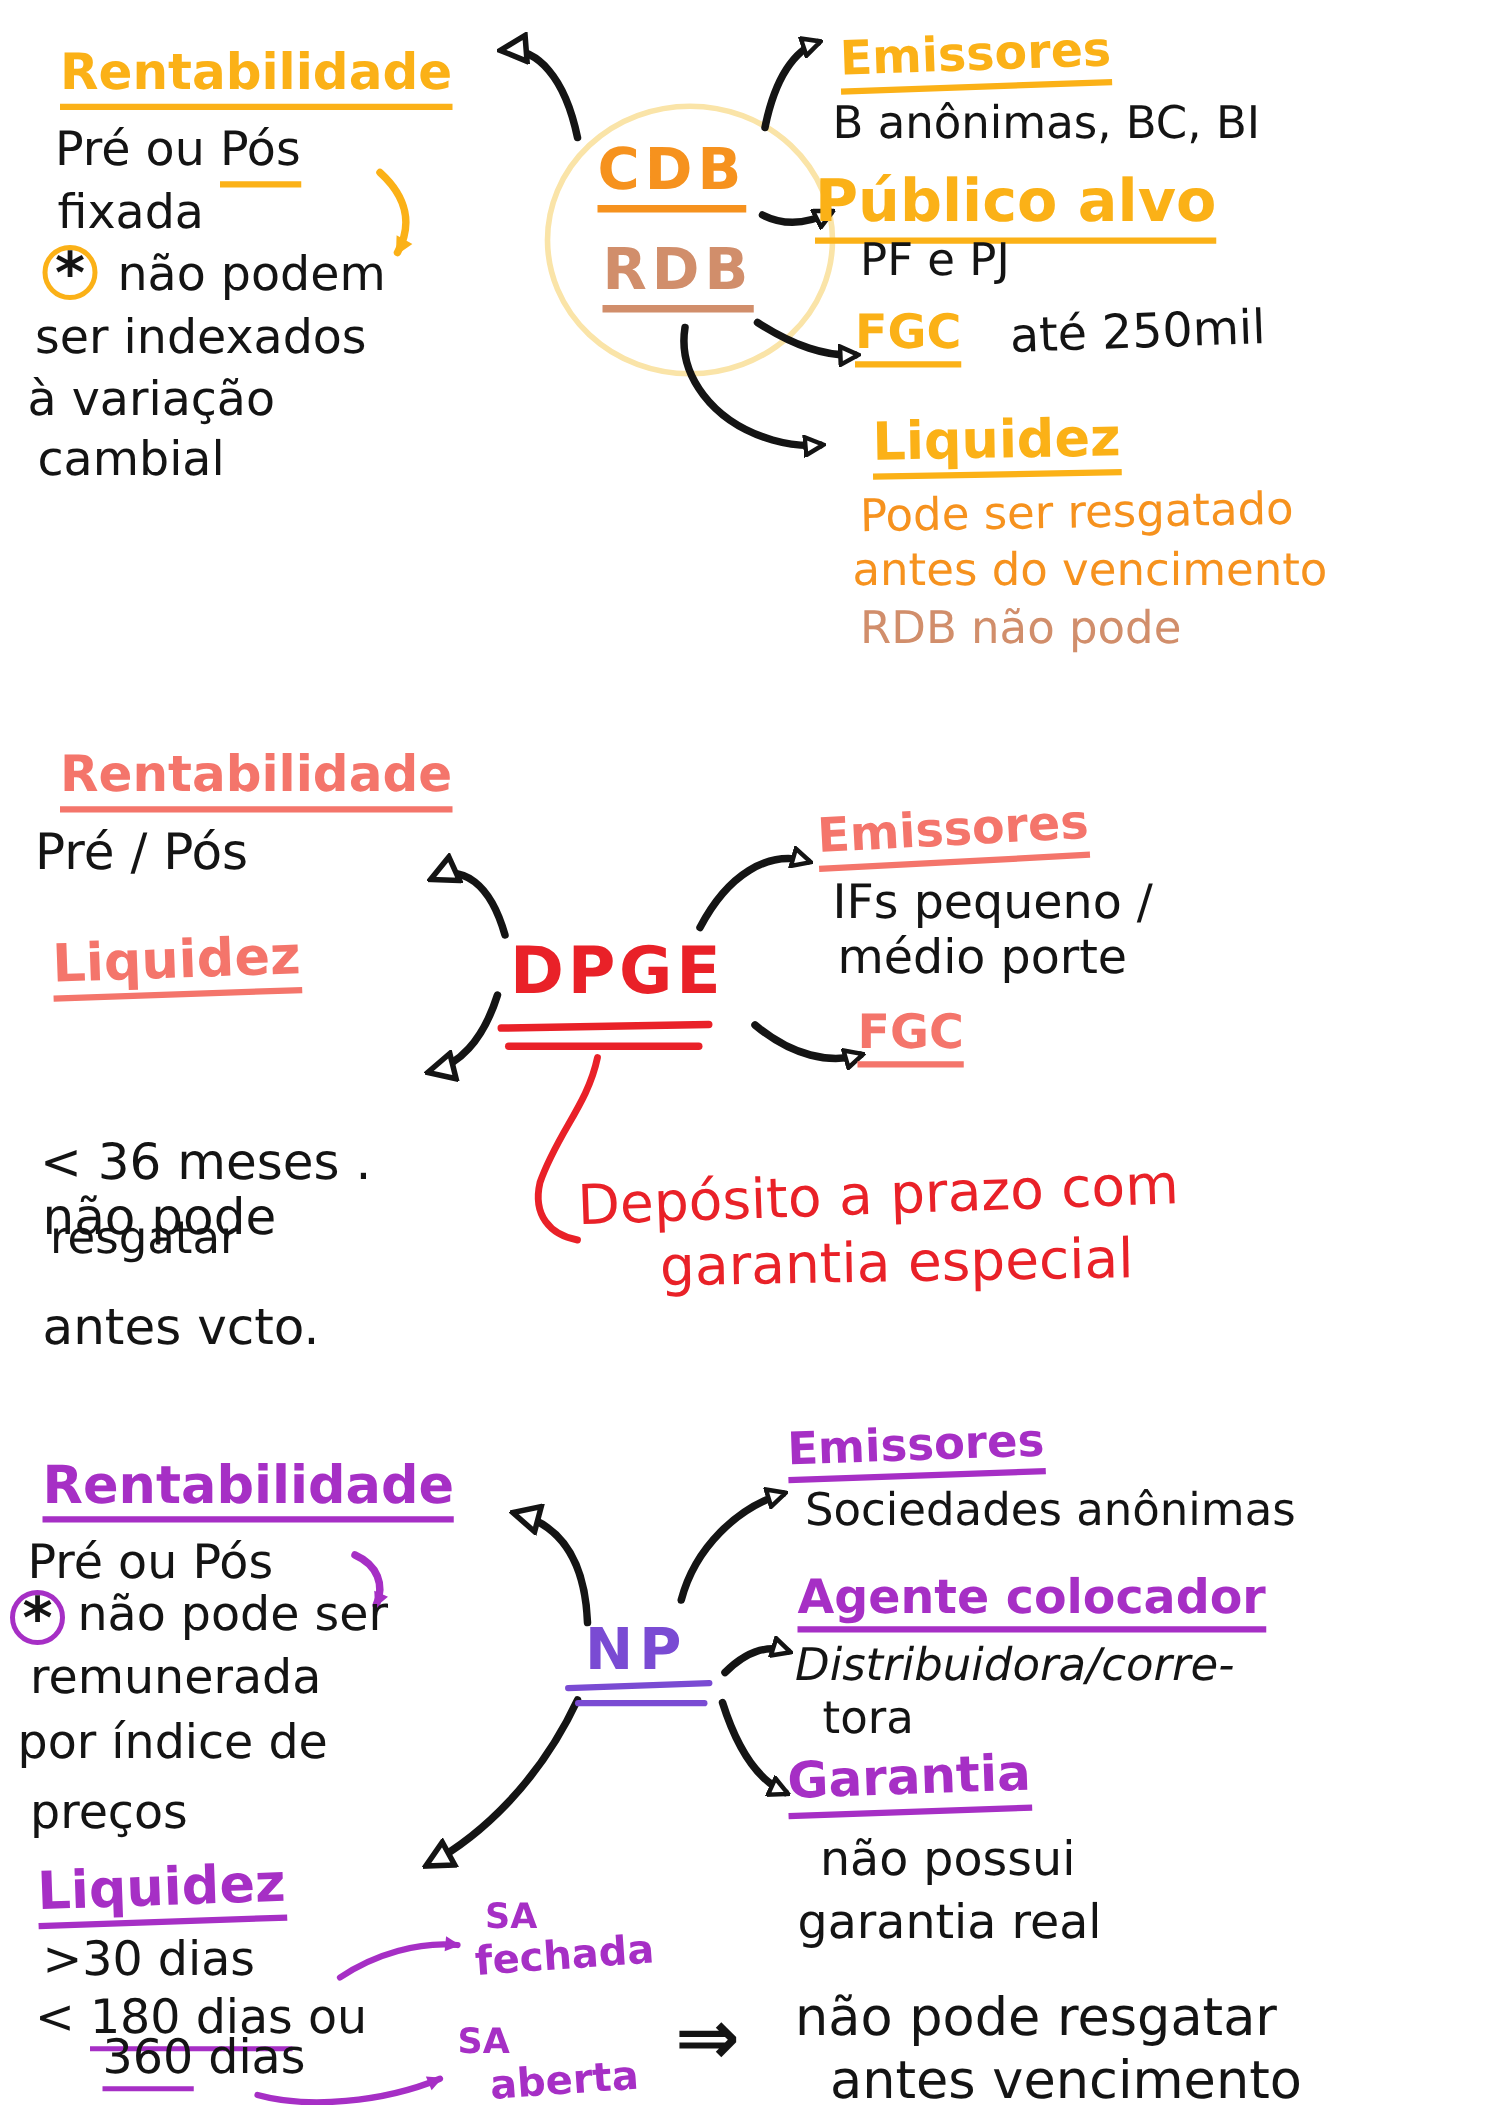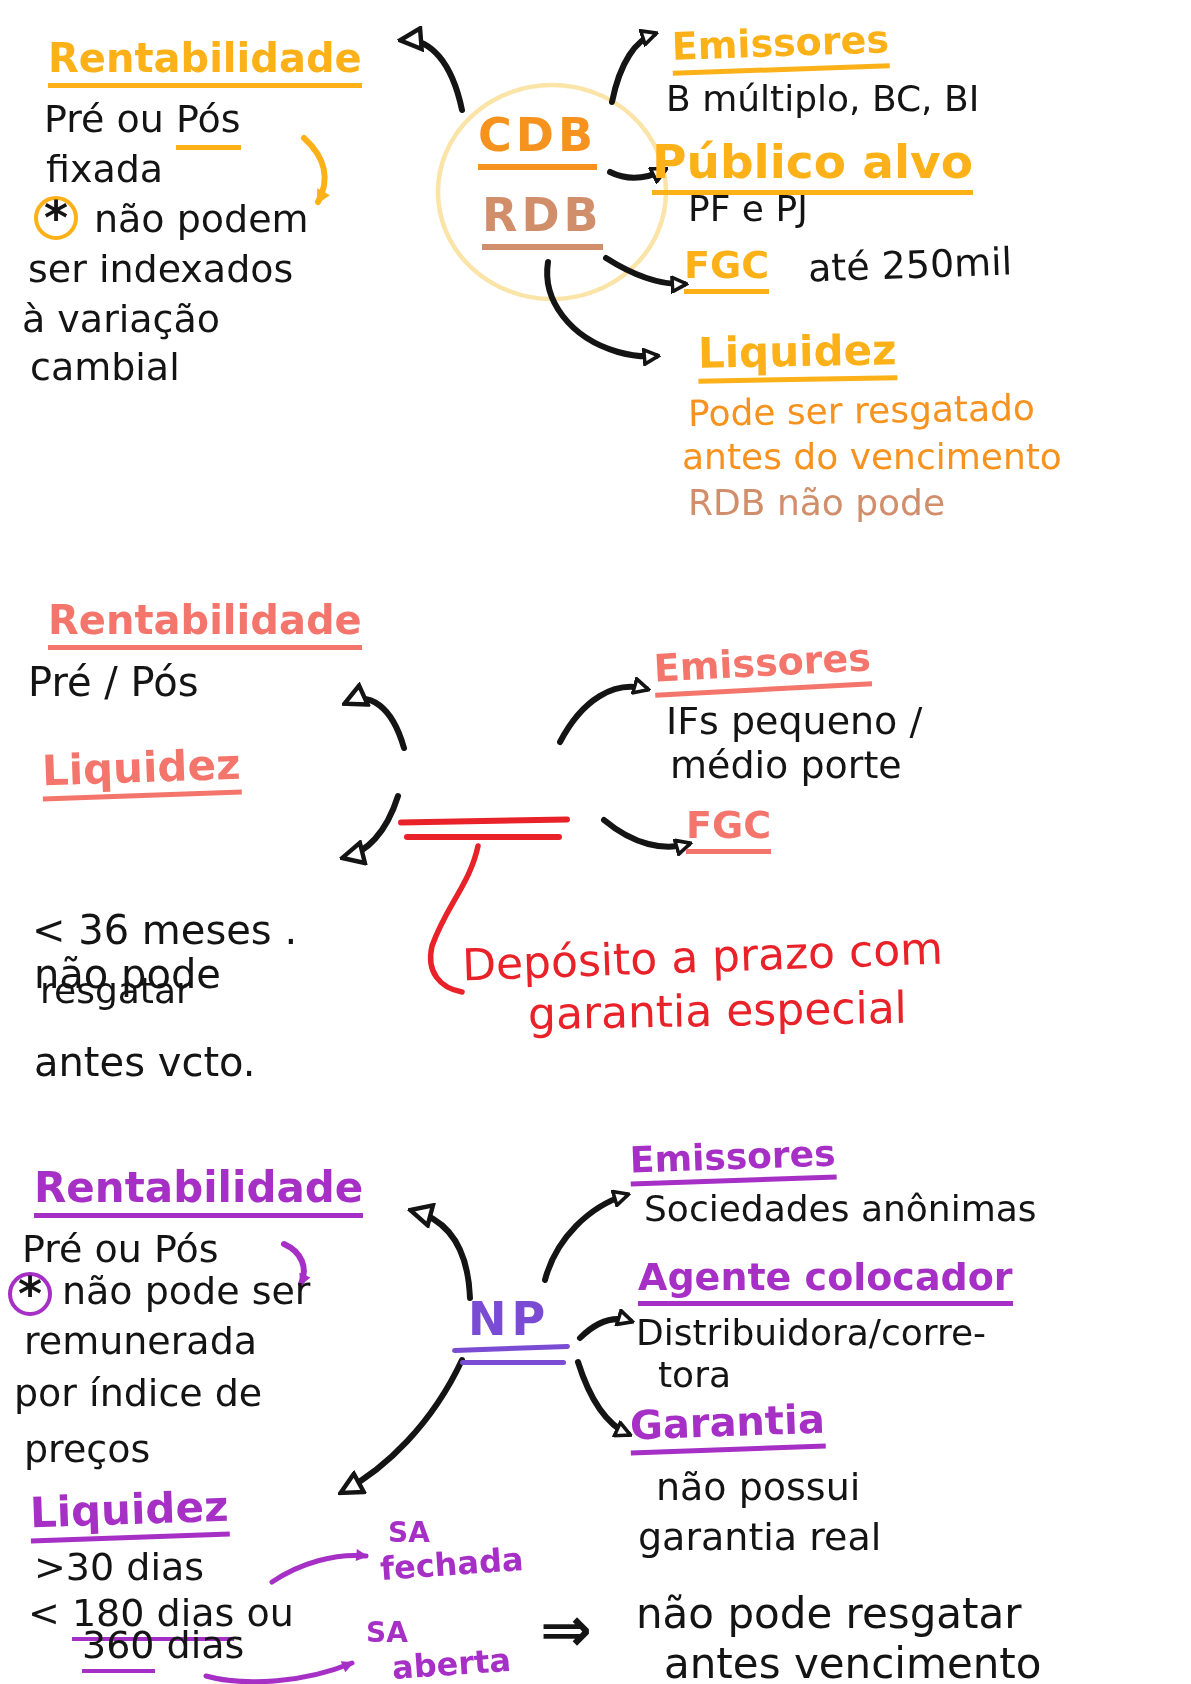--- a/index.html
+++ b/index.html
@@ -96,21 +96,21 @@
     </div>
   <div class="t" style="left:94px;top:200px;font-size:38px;">não podem</div>
   <div class="t" style="left:28px;top:250px;font-size:38px;">ser indexados</div>
   <div class="t" style="left:22px;top:300px;font-size:38px;">à variação</div>
   <div class="t" style="left:30px;top:348px;font-size:38px;">cambial</div>
 
   <div class="t b orange" style="left:478px;top:112px;font-size:46px;letter-spacing:4px;border-bottom:6px solid var(--orange);padding-bottom:4px;">CDB</div>
   <div class="t b tan" style="left:482px;top:192px;font-size:46px;letter-spacing:4px;border-bottom:6px solid var(--tan);padding-bottom:4px;">RDB</div>
 
   <div class="t b yellow u" style="left:672px;top:24px;font-size:38px;transform:rotate(-2deg);">Emissores</div>
-  <div class="t" style="left:666px;top:80px;font-size:36px;">B múltiplo, BC, BI</div>
+  <div class="t" style="left:666px;top:80px;font-size:36px;">B anônimas, BC, BI</div>
 
   <div class="t b yellow u" style="left:652px;top:138px;font-size:47px;">Público alvo</div>
   <div class="t" style="left:688px;top:190px;font-size:36px;">PF e PJ</div>
 
   <div class="t b yellow u" style="left:684px;top:246px;font-size:38px;">FGC</div>
   <div class="t" style="left:808px;top:246px;font-size:38px;transform:rotate(-2deg);">até 250mil</div>
 
   <div class="t b yellow u" style="left:698px;top:330px;font-size:42px;transform:rotate(-1deg);">Liquidez</div>
   <div class="t orange" style="left:688px;top:392px;font-size:36px;transform:rotate(-1deg);">Pode ser resgatado</div>
   <div class="t orange" style="left:682px;top:438px;font-size:36px;">antes do vencimento</div>
@@ -118,20 +118,21 @@
 
   <div class="t b coral u" style="left:48px;top:600px;font-size:40px;">Rentabilidade</div>
   <div class="t" style="left:28px;top:662px;font-size:40px;">Pré / Pós</div>
 
   <div class="t b coral u" style="left:42px;top:746px;font-size:42px;transform:rotate(-2deg);">Liquidez</div>
   <div class="t" style="left:32px;top:910px;font-size:40px;">&lt; 36 meses .</div>
   <div class="t" style="left:34px;top:954px;font-size:40px;">não pode</div>
   <div class="t" style="left:40px;top:972px;font-size:36px;">resgatar</div>
   <div class="t" style="left:34px;top:1042px;font-size:40px;">antes vcto.</div>
 
+  <div class="t b red" style="left:408px;top:750px;font-size:52px;letter-spacing:3px;">DPGE</div>
   <div class="uline ul-red" style="left:398px;top:818px;width:172px;transform:rotate(-1deg);"></div>
   <div class="uline ul-red" style="left:404px;top:834px;width:158px;"></div>
 
   <div class="t b coral u" style="left:654px;top:644px;font-size:38px;transform:rotate(-3deg);">Emissores</div>
   <div class="t" style="left:666px;top:702px;font-size:38px;">IFs pequeno /</div>
   <div class="t" style="left:670px;top:746px;font-size:38px;">médio porte</div>
 
   <div class="t b coral u" style="left:686px;top:806px;font-size:38px;">FGC</div>
 
   <div class="t red" style="left:462px;top:934px;font-size:44px;transform:rotate(-2deg);">Depósito a prazo com</div>
@@ -158,21 +159,21 @@
   <div class="t b purple" style="left:392px;top:1648px;font-size:32px;transform:rotate(-4deg);">aberta</div>
 
   <div class="t b violet" style="left:468px;top:1296px;font-size:46px;letter-spacing:5px;">NP</div>
   <div class="uline ul-violet" style="left:452px;top:1346px;width:118px;height:5px;transform:rotate(-2deg);"></div>
   <div class="uline ul-violet" style="left:460px;top:1360px;width:106px;height:5px;"></div>
 
   <div class="t b purple u" style="left:630px;top:1138px;font-size:36px;transform:rotate(-2deg);">Emissores</div>
   <div class="t" style="left:644px;top:1190px;font-size:36px;">Sociedades anônimas</div>
 
   <div class="t b purple u" style="left:638px;top:1258px;font-size:38px;">Agente colocador</div>
-  <div class="t" style="left:636px;top:1314px;font-size:36px;">Distribuidora/corre-</div>
+  <div class="t" style="left:636px;top:1314px;font-size:36px;font-style:italic;">Distribuidora/corre-</div>
   <div class="t" style="left:658px;top:1356px;font-size:36px;">tora</div>
 
   <div class="t b purple u" style="left:630px;top:1402px;font-size:40px;transform:rotate(-2deg);">Garantia</div>
   <div class="t" style="left:656px;top:1468px;font-size:38px;">não possui</div>
   <div class="t" style="left:638px;top:1518px;font-size:38px;">garantia real</div>
 
   <div class="t b" style="left:540px;top:1598px;font-size:62px;">⇒</div>
   <div class="t" style="left:636px;top:1592px;font-size:42px;">não pode resgatar</div>
   <div class="t" style="left:664px;top:1642px;font-size:42px;">antes vencimento</div>
 

